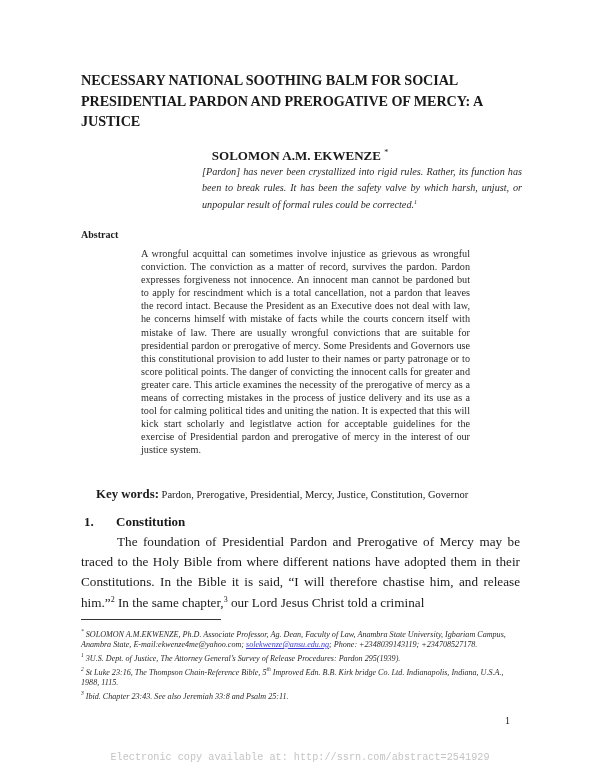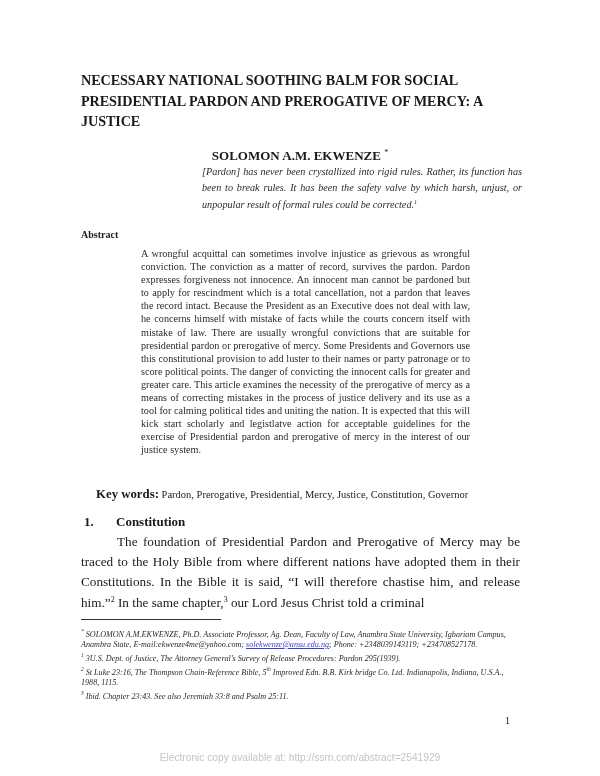--- a/index.html
+++ b/index.html
@@ -19,21 +19,21 @@
   .intro-h { left: 84px; top: 514px; font-weight: bold; font-size: 13px; }
   .intro-h .num { display: inline-block; width: 32px; }
   .body { left: 81px; top: 532px; width: 439px; font-size: 13.2px; line-height: 20.2px; text-align: justify; }
   .body .indent { display: inline-block; width: 36px; }
   .body sup { font-size: 8px; line-height: 0; }
   .fn-rule { left: 81px; top: 619px; width: 140px; height: 1px; background: #333; }
   .footnotes { left: 81px; top: 626px; width: 440px; font-style: italic; font-size: 8.1px; line-height: 10.2px; color: #2a2a2a; }
   .footnotes sup { font-size: 5.5px; }
   .footnotes a { color: #3b3bd6; text-decoration: underline; }
   .pagenum { left: 505px; top: 715px; font-size: 10px; }
-  .watermark { left: 0; width: 600px; top: 752px; text-align: center; font-family: Liberation Sans, sans-serif; font-size: 10.2px; color: #c4c4c4; }
+  .watermark { left: 0; width: 600px; top: 752px; text-align: center; font-family: Liberation Mono, monospace; font-size: 10.2px; color: #c4c4c4; }
 </style>
 </head>
 <body>
 
 <div class="abs title">
   <div>NECESSARY NATIONAL SOOTHING BALM FOR SOCIAL</div>
   <div>PRESIDENTIAL PARDON AND PREROGATIVE OF MERCY: A</div>
   <div>JUSTICE</div>
 </div>
 

